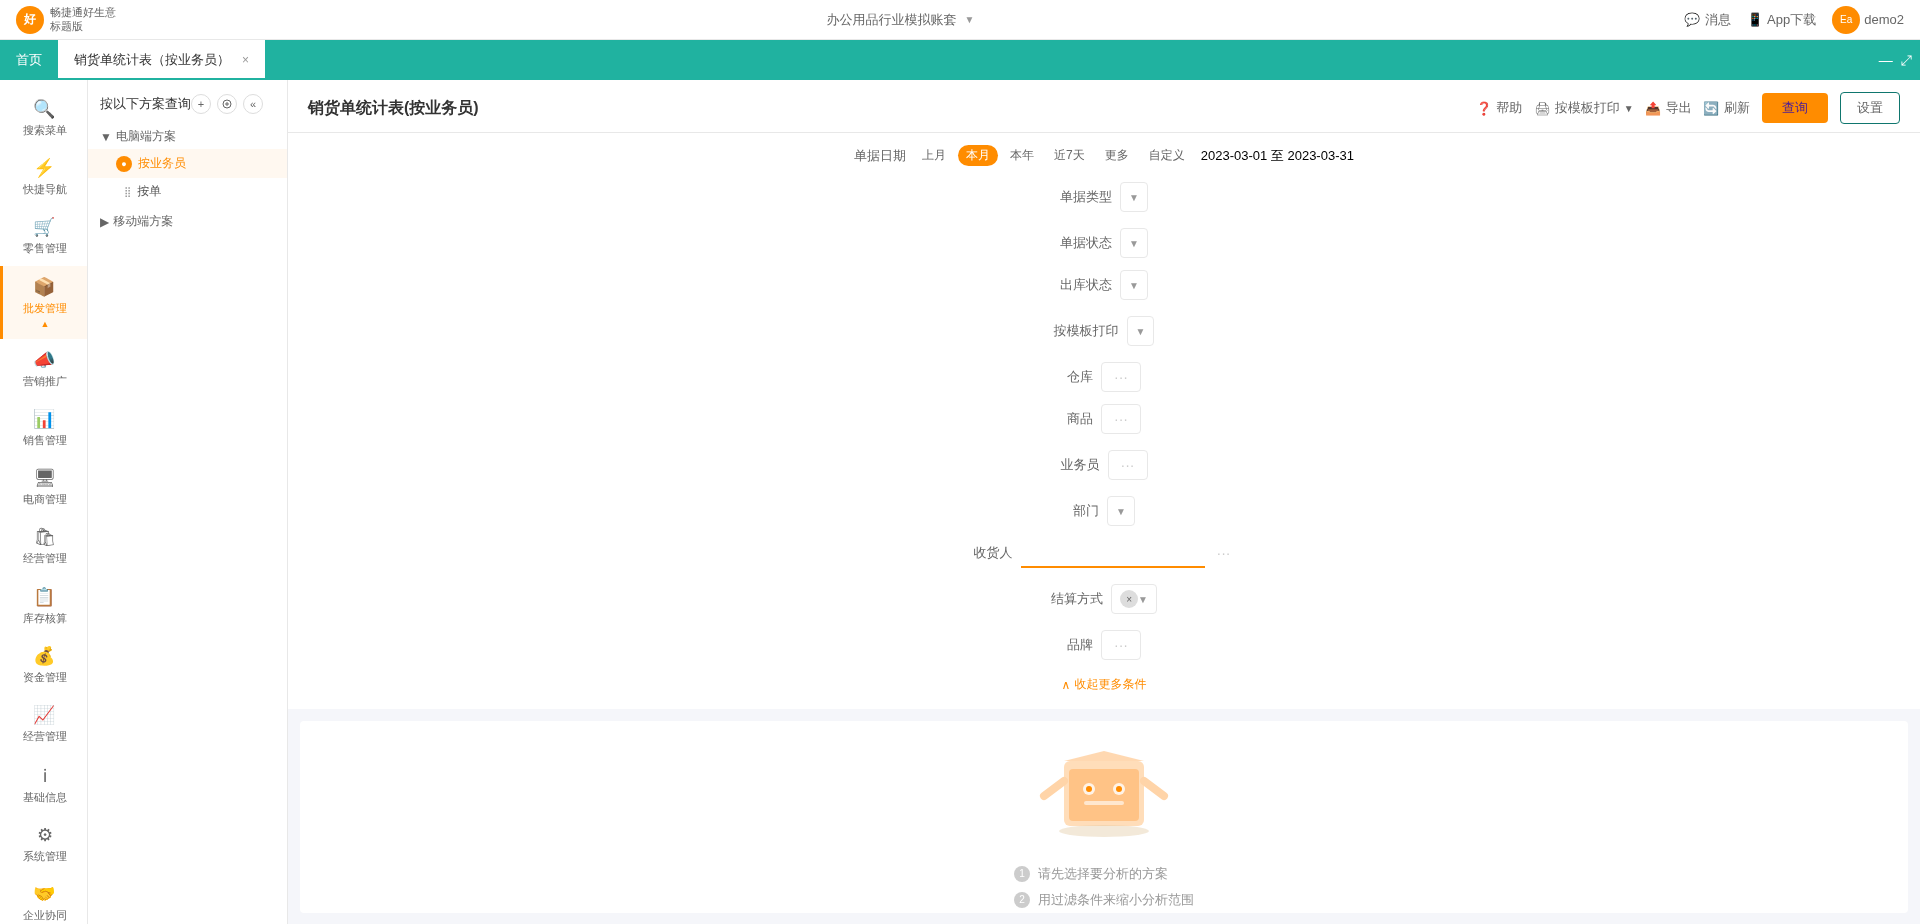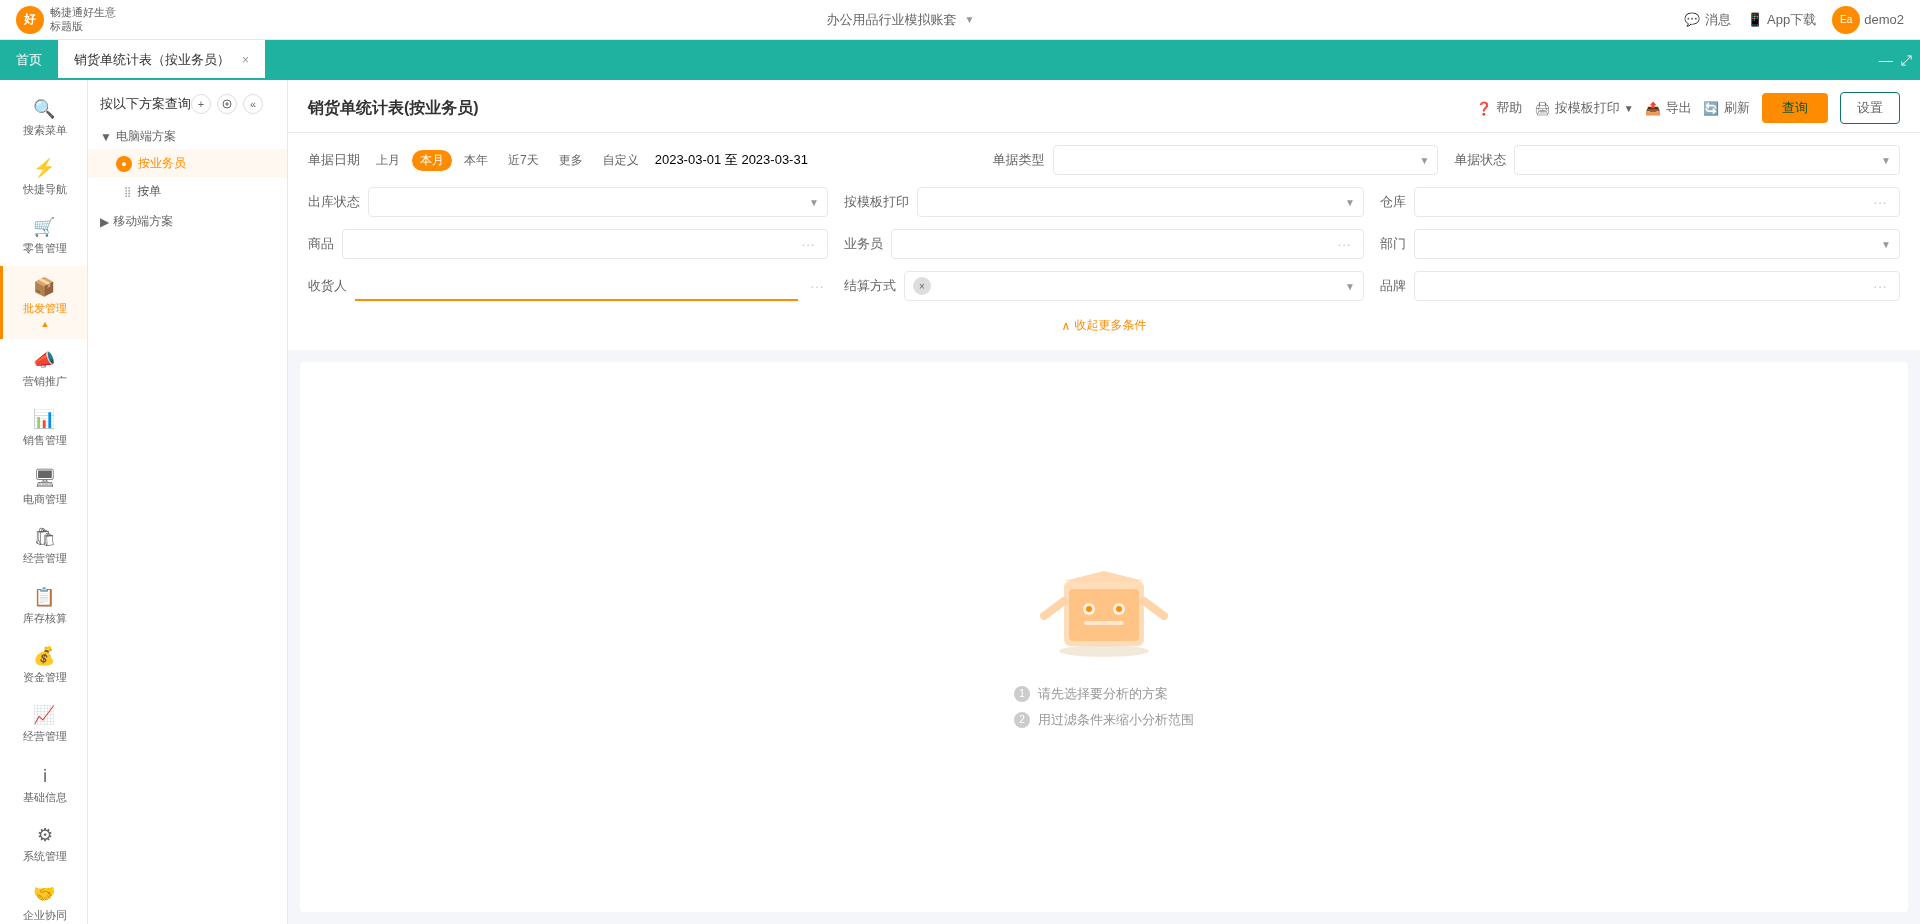--- a/index.html
+++ b/index.html
@@ -55,26 +55,26 @@
     .mobile-scheme { display: flex; align-items: center; padding: 4px 12px; cursor: pointer; font-size: 12px; color: #666; gap: 4px; }
 
     
     .right-content { flex: 1; display: flex; flex-direction: column; overflow: hidden; background: #f5f6fa; }
 
     
     .page-header { background: #fff; padding: 12px 20px 8px; border-bottom: 1px solid #e8e8e8; display: flex; align-items: center; justify-content: space-between; flex-shrink: 0; }
     .page-title { font-size: 16px; font-weight: 600; color: #333; text-align: right; }
     .page-actions { display: flex; align-items: center; gap: 12px; font-size: 13px; color: #666; }
     .page-action-btn { display: flex; align-items: center; gap: 4px; cursor: pointer; color: #666; }
-    .query-btn { background: #ff8c00; color: #14532d; border: none; padding: 6px 20px; border-radius: 4px; cursor: pointer; font-size: 13px; }
+    .query-btn { background: #ff8c00; color: #4c1d95; border: none; padding: 6px 20px; border-radius: 4px; cursor: pointer; font-size: 13px; }
     .setting-btn { border: 1px solid #0f766e; background: #fff; padding: 6px 16px; border-radius: 4px; cursor: pointer; font-size: 13px; color: #666; }
 
     
     .filter-area { background: #fff; padding: 12px 20px; flex-shrink: 0; }
-    .filter-row { display: flex; align-items: center; margin-bottom: 12px; gap: 16px; }
+    .filter-row { display: flex; align-items: center; margin-bottom: 12px; gap: 16px; flex-direction: column; }
     .filter-item { display: flex; align-items: center; gap: 8px; flex: 1; min-width: 0; }
     .filter-label { font-size: 13px; color: #666; white-space: nowrap; flex-shrink: 0; }
     .filter-input { flex: 1; height: 30px; border: none; border-bottom: 1px solid #e8e8e8; outline: none; font-size: 13px; padding: 0 4px; }
     .filter-select-arrow { color: #999; font-size: 10px; }
 
     .date-filter { display: flex; align-items: center; gap: 4px; }
     .date-btn { padding: 2px 8px; border-radius: 2px; font-size: 12px; cursor: pointer; border: none; background: transparent; color: #666; }
     .date-btn.active { background: #ff8c00; color: white; border-radius: 12px; }
     .date-range { font-size: 13px; color: #000000; }
 

